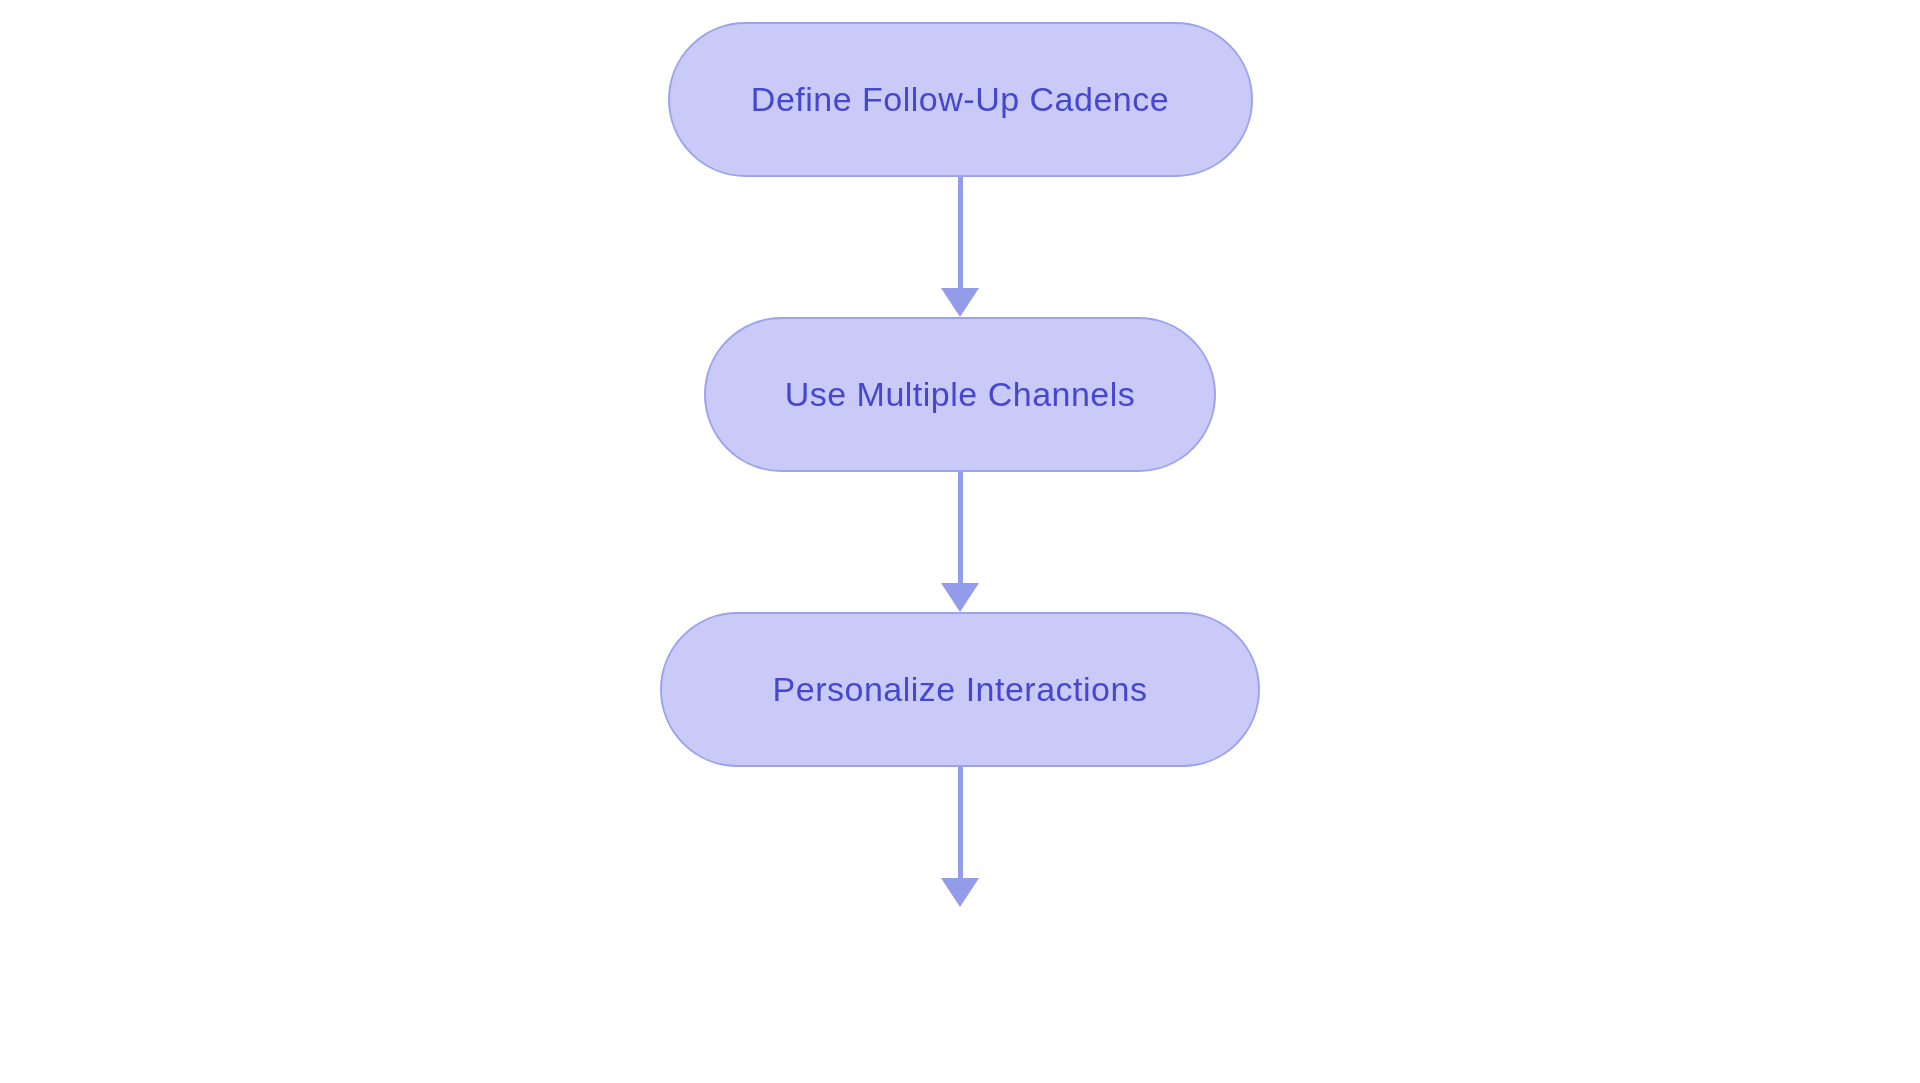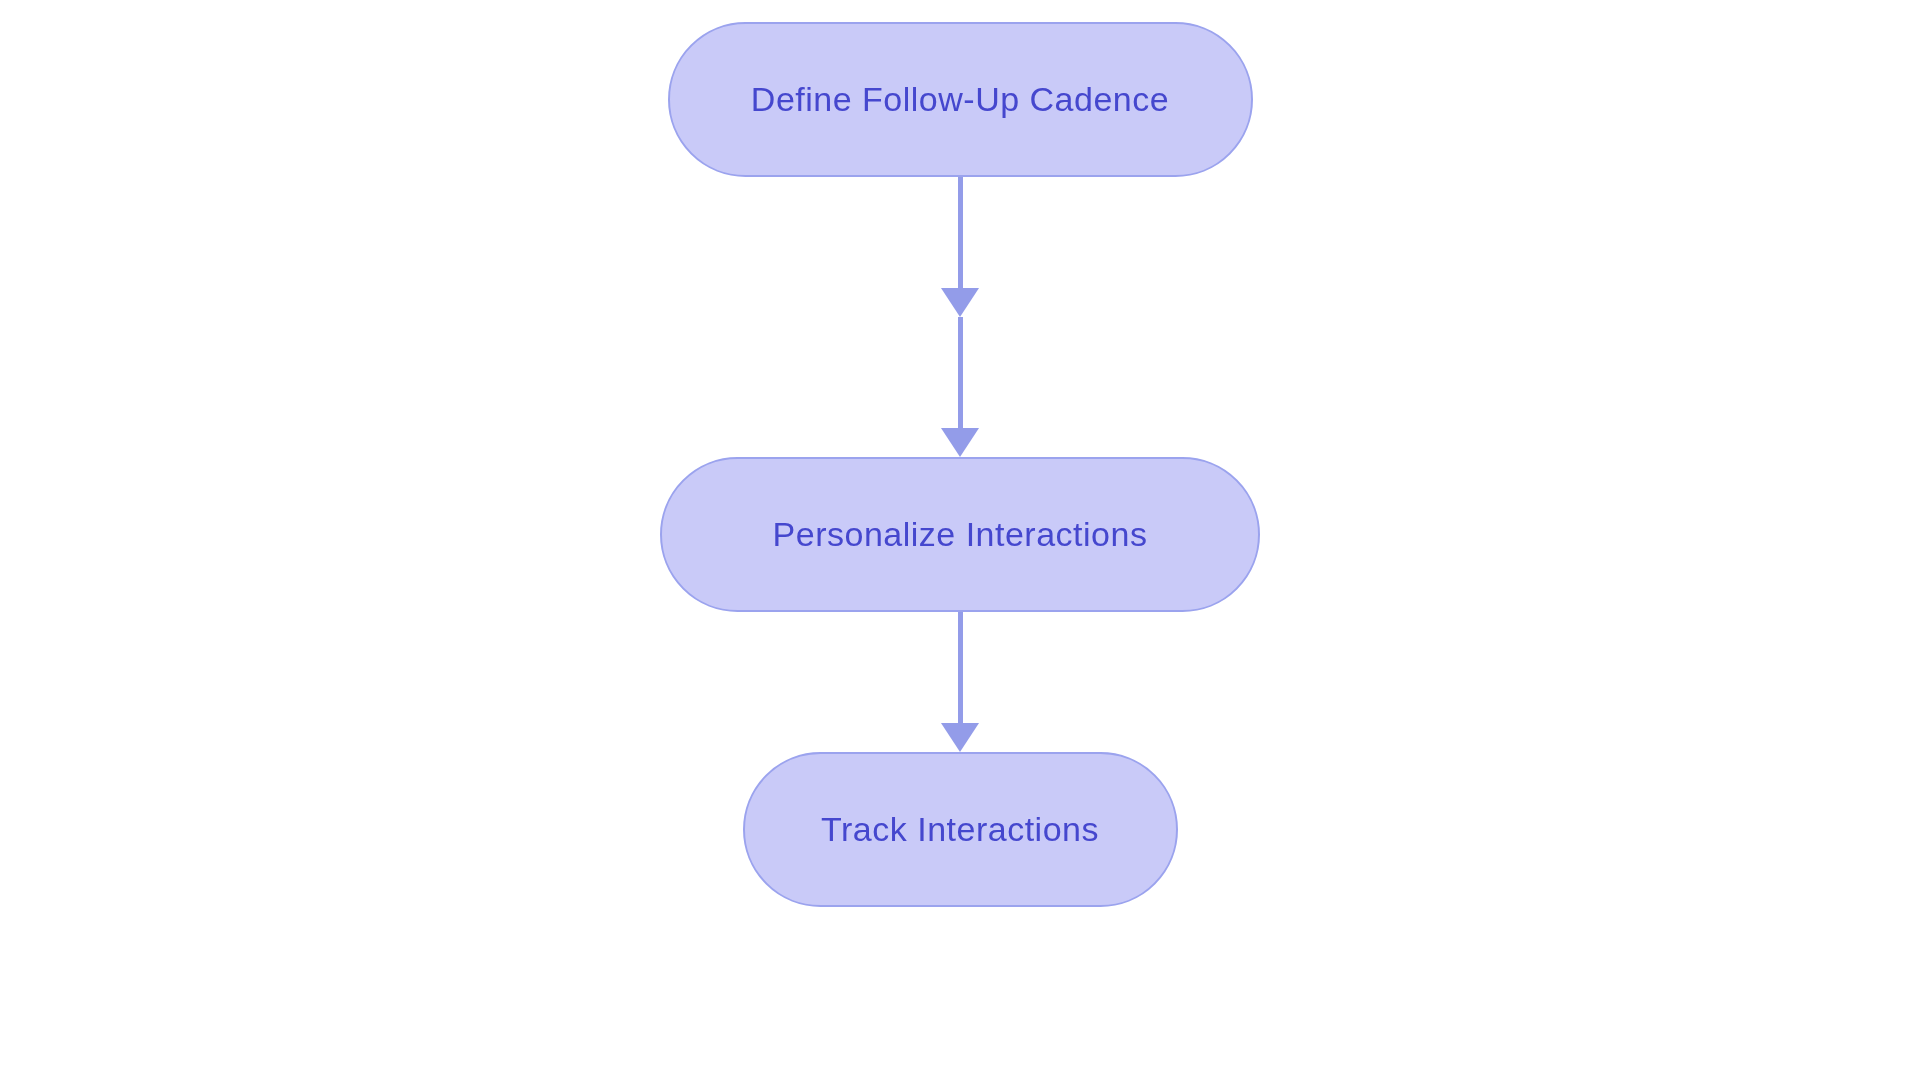--- a/index.html
+++ b/index.html
@@ -69,32 +69,32 @@
 
   <div class="node node-1">
     <span>Define Follow-Up Cadence</span>
   </div>
 
   <div class="arrow">
     <div class="arrow-line"></div>
     <div class="arrow-head"></div>
   </div>
 
+  <div class="node node-2">
+    <span>Use Multiple Channels</span>
+  </div>
 
   <div class="arrow">
     <div class="arrow-line"></div>
     <div class="arrow-head"></div>
   </div>
 
   <div class="node node-3">
     <span>Personalize Interactions</span>
   </div>
 
   <div class="arrow">
     <div class="arrow-line"></div>
     <div class="arrow-head"></div>
   </div>
 
-  <div class="node node-4">
-    <span>Track Interactions</span>
-  </div>
 
 </div>
 
 </body></html>

